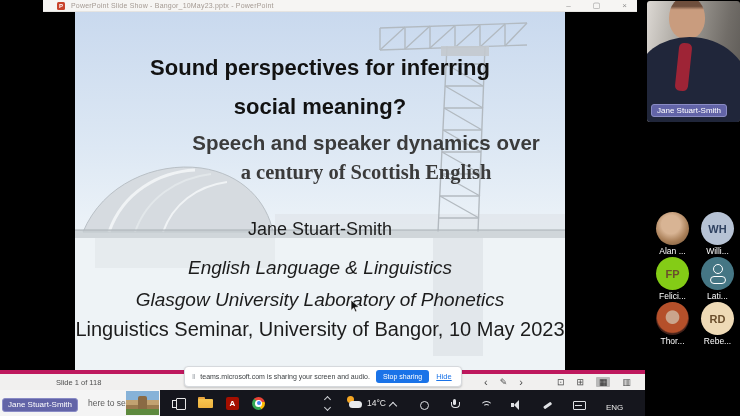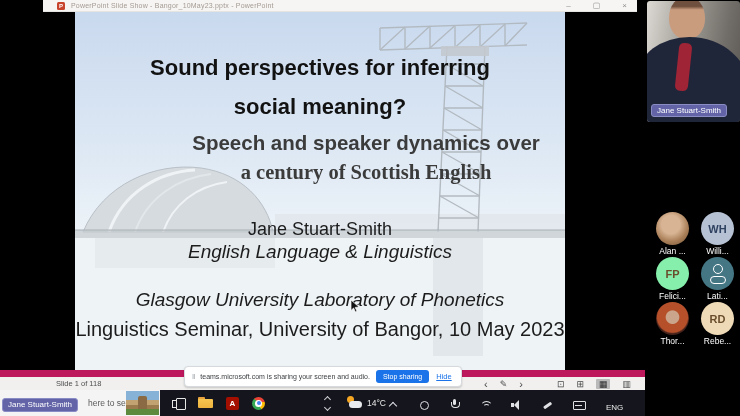--- a/index.html
+++ b/index.html
@@ -24,21 +24,21 @@
   .s-subtitle{top:116px;font-size:20.5px;font-weight:bold;color:#3b3b3b;line-height:28px;margin-left:46px;}
   .s-author{top:207px;font-size:18px;color:#1c1c1c;}
   .s-affil{top:240px;font-size:19px;font-style:italic;color:#1c1c1c;line-height:32px;}
   .s-venue{top:306px;font-size:20px;color:#1c1c1c;}
 
   
   .cursor{position:absolute;left:350px;top:300px;z-index:40;}
 
   
   .statusbar{position:absolute;left:0;top:370px;width:645px;height:20px;background:#f1f0ef;
-             border-top:7px solid #be185d;display:flex;align-items:center;box-sizing:border-box;z-index:2;}
+             border-top:4px solid #be185d;display:flex;align-items:center;box-sizing:border-box;z-index:2;}
   .counter{font-size:7.5px;color:#4f4f4f;margin-left:56px;}
   .ss-tools{margin-left:auto;display:flex;align-items:center;gap:12px;margin-right:14px;color:#4a4a4a;}
   .ss-tools .nav{font-size:11px;line-height:14px;}
   .ss-tools .vico{font-size:9px;}
   .ss-tools .sel{background:#b9b9b9;padding:0 3px;border-radius:1px;color:#2e2e2e;}
   .ss-gap{width:10px;}
 
   
   .sharepill{position:absolute;left:184px;top:366px;height:21px;width:278px;background:#fff;
              border:1px solid #d6d9dd;border-radius:4px;box-shadow:0 1px 2px rgba(0,0,0,.18);
@@ -118,21 +118,21 @@
   .vtag{position:absolute;left:4px;bottom:5px;background:#6264a7;border:1px solid #8a8cc4;color:#fff;
         font-size:8px;padding:1px 5px;border-radius:3px;white-space:nowrap;}
 
   .pgrid{position:absolute;left:5px;top:212px;width:90px;display:grid;
          grid-template-columns:45px 45px;grid-auto-rows:45px;}
   .pcell{display:flex;flex-direction:column;align-items:center;}
   .pav{width:33px;height:33px;border-radius:50%;display:flex;align-items:center;justify-content:center;
        position:relative;overflow:hidden;}
   .pav span{font-size:11px;font-weight:bold;}
   .av-wh{background:#b6c2d4;} .av-wh span{color:#2f4160;}
-  .av-fp{background:#86efac;} .av-fp span{color:#6a4e2c;}
+  .av-fp{background:#84cc16;} .av-fp span{color:#6a4e2c;}
   .av-rd{background:#eedab6;} .av-rd span{color:#6a4e2c;}
   .av-alan{background:radial-gradient(circle at 45% 38%, #d8b494 0 34%, #a97f58 62%, #6d4f35 100%);}
   .av-thor{background:radial-gradient(circle at 50% 46%, #caa58c 0 26%, #b5502a 30% 62%, #45221a 68%);}
   .av-lati{background:#457684;}
   .av-lati::before{content:"";position:absolute;left:12px;top:7px;width:8px;height:8px;border:1.5px solid #fff;border-radius:50%;}
   .av-lati::after{content:"";position:absolute;left:9px;top:19px;width:14px;height:6px;border:1.5px solid #fff;border-radius:4px;}
   .plabel{margin-top:1px;font-size:8.5px;color:#fff;white-space:nowrap;max-width:45px;overflow:hidden;}
 </style>
 </head>
 <body>
@@ -176,21 +176,21 @@
       <rect x="0" y="226" width="490" height="132" fill="#eef3f6"></rect>
       <rect x="358" y="226" width="50" height="118" fill="#9aa4ac" opacity="0.14"></rect>
       <rect x="20" y="226" width="180" height="30" fill="#c3c9cd" opacity="0.18"></rect>
     </svg>
 
     <div class="stext s-title" style="top:36px;">Sound perspectives for inferring</div>
     <div class="stext s-title" style="top:75px;">social meaning?</div>
     <div class="stext s-subtitle" style="top:117px;">Speech and speaker dynamics over</div>
     <div class="stext s-subtitle" style="top:146px;font-family:Liberation Serif, serif;">a century of Scottish English</div>
     <div class="stext s-author">Jane Stuart-Smith</div>
-    <div class="stext s-affil" style="top:224px;">English Language &amp; Linguistics</div>
+    <div class="stext s-affil" style="top:240px;">English Language &amp; Linguistics</div>
     <div class="stext s-affil" style="top:272px;">Glasgow University Laboratory of Phonetics</div>
     <div class="stext s-venue">Linguistics Seminar, University of Bangor, 10 May 2023</div>
   </div>
 
   <svg class="cursor" width="11" height="13" viewBox="0 0 11 13">
     <path d="M1,0 L1,10.5 L3.6,8 L5.4,12 L7,11.2 L5.2,7.4 L9,7 Z" fill="#111" stroke="#fff" stroke-width="0.7"></path>
   </svg>
 
   <div class="statusbar">
     <div class="counter">Slide 1 of 118</div>

